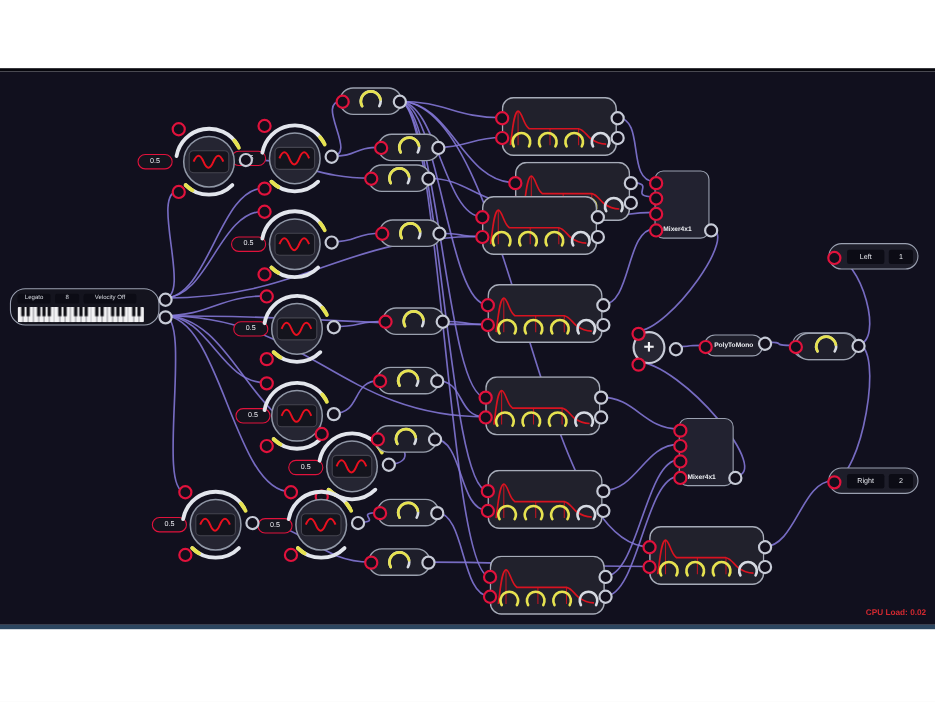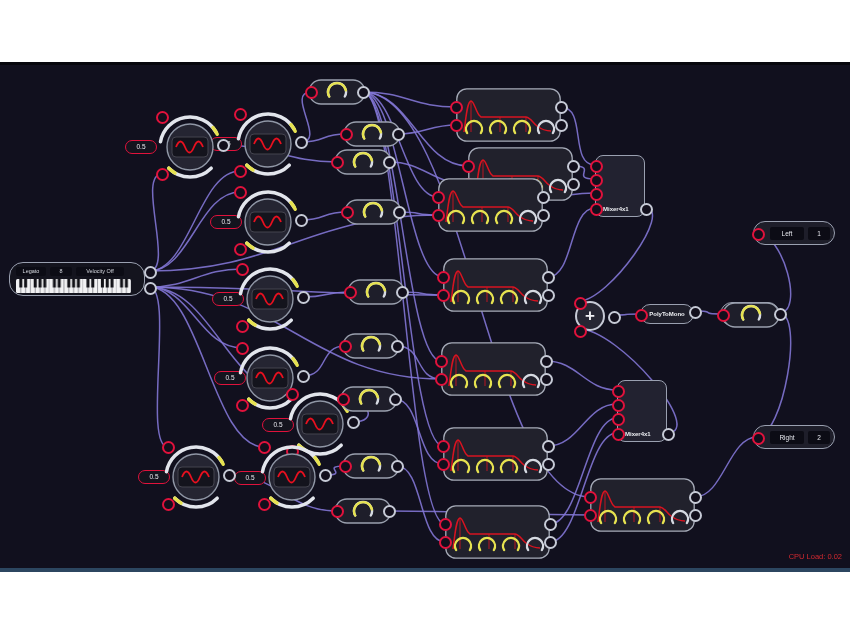--- a/index.html
+++ b/index.html
@@ -20,21 +20,21 @@
   .mixlabel{position:absolute;left:7px;bottom:4px;color:#eceef2;font-size:6px;font-weight:bold;}
   .plusnode{position:absolute;width:30px;height:30px;border-radius:50%;border:2px solid #c6cad6;background:#262633;box-sizing:border-box;
             color:#f0f0f4;font-size:17px;font-weight:bold;text-align:center;line-height:25px;}
   .p2m{position:absolute;width:54px;height:20px;box-sizing:border-box;border:1.3px solid #9aa0b0;border-radius:10px;background:#1e1e2a;
        color:#eceef2;font-size:6px;font-weight:bold;text-align:center;line-height:18px;}
   .outknob{position:absolute;width:60px;height:24px;box-sizing:border-box;border:1.3px solid #9aa0b0;border-radius:12px;background:#1e1e2a;}
   .outpill{position:absolute;width:82px;height:24px;box-sizing:border-box;border:1.3px solid #9aa0b0;border-radius:12px;background:#1e1e2a;}
   .obox{position:absolute;top:5px;height:13px;background:#0c0c15;border-radius:2px;color:#e4e6ec;font-size:6.5px;line-height:13px;text-align:center;}
   .kbnode{position:absolute;width:136px;height:34px;box-sizing:border-box;border:1.5px solid #9aa0b0;border-radius:14px;background:#14141e;}
   .kbox{position:absolute;top:4px;height:9px;background:#0c0c15;border-radius:2px;color:#d6d9e0;font-size:5.5px;line-height:9px;text-align:center;}
-  .cpu{position:absolute;color:#d22930;font-size:7.5px;font-weight:normal;}
+  .cpu{position:absolute;color:#d22930;font-size:7.5px;font-weight:bold;}
   .hiddefs{position:absolute;width:0;height:0;overflow:hidden;}
 </style>
 </head>
 <body>
 
 <svg class="hiddefs" aria-hidden="true">
   <defs>
     <symbol id="sym-osc" viewBox="0 0 76 76">
       <path d="M8.5 32.8 A30 30 0 0 1 64 23" fill="none" stroke="#e2e5ec" stroke-width="3.5" stroke-linecap="round"></path>
       <path d="M61 18.7 A30 30 0 0 1 65.2 25.3" fill="none" stroke="#e6e250" stroke-width="3.5" stroke-linecap="round"></path>

